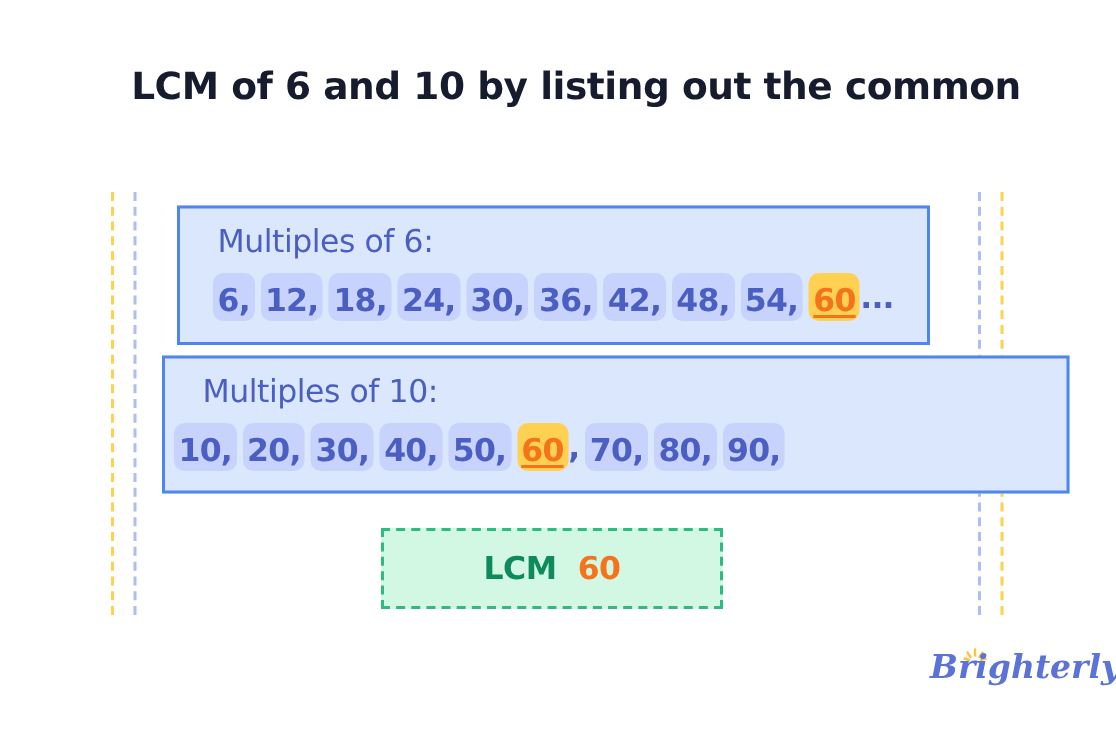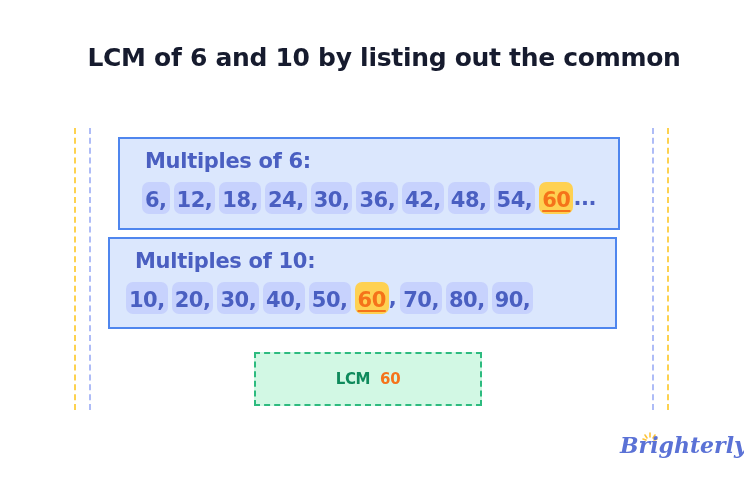--- a/index.html
+++ b/index.html
@@ -4,28 +4,28 @@
   <style>
     html, body { margin: 0; padding: 0; background: #ffffff; }
     body { width: 744px; height: 496px; position: relative; overflow: hidden;
       font-family: "DejaVu Sans", sans-serif; }
     .title { position: absolute; left: 0; top: 40px; width: 744px; text-align: center;
       font-size: 25px; font-weight: bold; color: #161b2e; line-height: 36px; letter-spacing: -0.3px; padding-left: 12px; }
     .vline { position: absolute; top: 128px; height: 282px; width: 0; }
     .vline.yellow { border-left: 2px dashed #fdd24f; }
     .vline.blue { border-left: 2px dashed #aebcf7; }
     .box { position: absolute; background: #dbe7fd; border: 2px solid #4f86ee; box-sizing: border-box; }
-    .box .label { position: absolute; font-size: 21px; font-weight: bold; color: #4a5fc1; letter-spacing: -0.3px; }
+    .box .label { position: absolute; font-size: 21px; font-weight: normal; color: #4a5fc1; letter-spacing: -0.3px; }
     .row { position: absolute; display: flex; align-items: center; font-size: 21px; font-weight: bold; color: #4a5fc1; letter-spacing: -0.5px; }
     .chip { background: #c7d2fd; border-radius: 7px; padding: 2px 3px; height: 32px; line-height: 32px; box-sizing: border-box; display: inline-block; }
     .chip.hl { background: #fed152; color: #f5731a; text-decoration: underline; text-decoration-color: #f5731a; text-underline-offset: 3px; }
     .sep { display: inline-block; margin-right: 4px; }
     .lcm { position: absolute; left: 254px; top: 352px; width: 228px; height: 54px; background: #d2f8e4;
       border: 2px dashed #2dbb7f; box-sizing: border-box; display: flex; align-items: center; justify-content: center;
-      font-size: 15px; font-weight: bold; letter-spacing: -0.3px; }
+      font-size: 21px; font-weight: bold; letter-spacing: -0.3px; }
     .lcm .g { color: #0f8a5c; }
     .lcm .b { color: #4a5fc1; }
     .lcm .o { color: #f5731a; }
     .logo { position: absolute; left: 620px; top: 432px; font-family: "DejaVu Serif", serif; font-style: italic; font-weight: bold;
       font-size: 22px; color: #5b72d6; }
     .sun { position: absolute; left: 642px; top: 432px; width: 16px; height: 10px; }
   </style>
 </head>
 <body>
 
@@ -57,23 +57,23 @@
       <span style="width: 4px; display: inline-block;"></span>
       <span class="chip">48,</span>
       <span style="width: 4px; display: inline-block;"></span>
       <span class="chip">54,</span>
       <span style="width: 4px; display: inline-block;"></span>
       <span class="chip hl">60</span>
       <span class="sep">...</span>
     </div>
 </div>
 
-<div class="box" style="left:108px; top:237px; width:509px; height:92px;">
+<div class="box" style="left:108px; top:237px; width:605px; height:92px;">
   <div class="label" style="left:25px; top:10px;">Multiples of 10:</div>
-  <div class="row" id="row10" style="left:16px; top:43px;">
+  <div class="row" id="row10" style="left:6px; top:43px;">
       <span class="chip">10,</span>
       <span style="width: 4px; display: inline-block;"></span>
       <span class="chip">20,</span>
       <span style="width: 4px; display: inline-block;"></span>
       <span class="chip">30,</span>
       <span style="width: 4px; display: inline-block;"></span>
       <span class="chip">40,</span>
       <span style="width: 4px; display: inline-block;"></span>
       <span class="chip">50,</span>
       <span style="width: 4px; display: inline-block;"></span>

